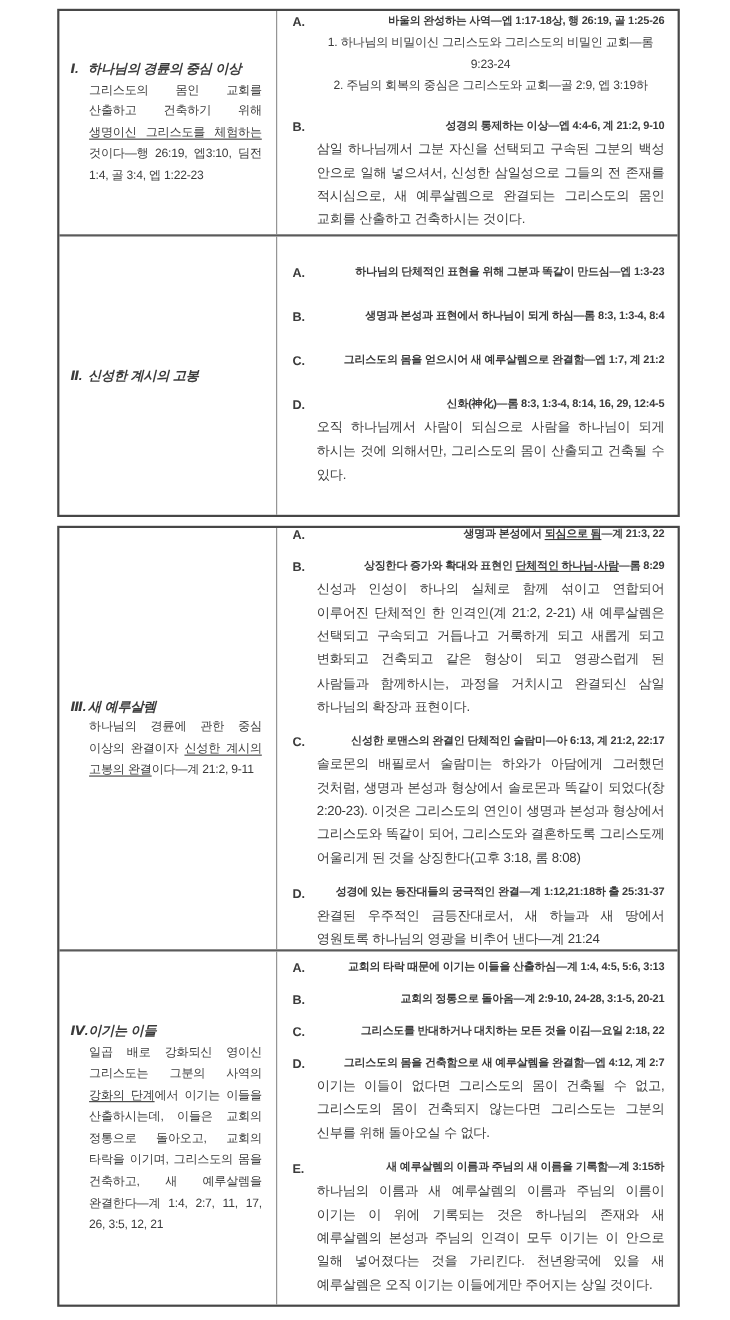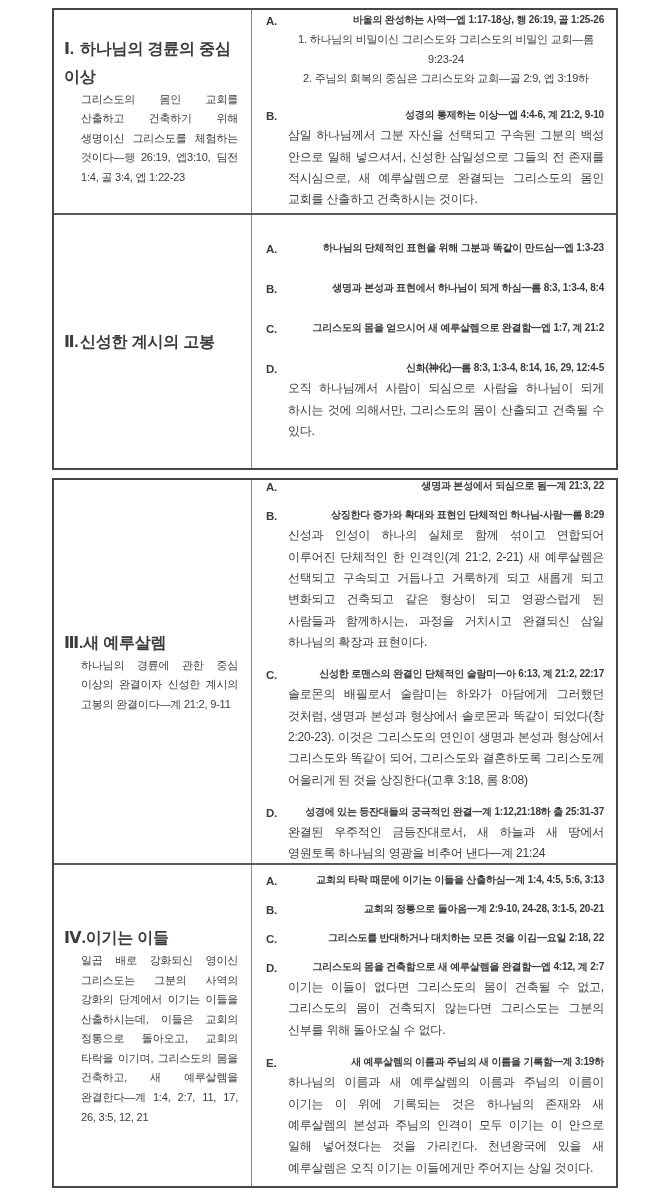--- a/index.html
+++ b/index.html
@@ -45,23 +45,24 @@
   }
   .right-cell {
     flex: 1 1 auto;
     display: flex;
     flex-direction: column;
     justify-content: center;
     padding: 10px 12px 10px 14px;
   }
   .sec-head {
     font-weight: 700;
-    font-size: 16px;
+    font-size: 12px;
     line-height: 1.7;
     letter-spacing: -0.2px;
+    font-style: italic;
   }
   .sec-num { display: inline-block; min-width: 16px; }
   .sec-body {
     font-size: 11px;
     line-height: 1.78;
     text-align: justify;
     padding-left: 17px;
     letter-spacing: -0.2px;
     word-break: keep-all;
   }
@@ -95,20 +96,21 @@
   }
   .subitems { margin-top: 2px; }
   .item-para {
     margin-top: 2px;
     font-size: 12px;
     line-height: 1.78;
     text-align: justify;
     word-break: keep-all;
   }
   .u {
+    text-decoration: underline;
     text-underline-offset: 2px;
   }
 </style>
 </head>
 <body>
 
 <div class="doc">
 
   <div class="outline-table table-1">
 
@@ -251,21 +253,21 @@
         <div class="item">
           <span class="item-label">D.</span>
           <div class="item-head">
             <span>그리스도의 몸을 건축함으로 새 예루살렘을 완결함—엡 4:12, 계 2:7</span><span class="u"></span><span></span>
           </div>
           <p class="item-para">이기는 이들이 없다면 그리스도의 몸이 건축될 수 없고, 그리스도의 몸이 건축되지 않는다면 그리스도는 그분의 신부를 위해 돌아오실 수 없다.</p>
         </div>
         <div class="item">
           <span class="item-label">E.</span>
           <div class="item-head">
-            <span>새 예루살렘의 이름과 주님의 새 이름을 기록함—계 3:19하</span><span class="u"></span><span></span>
+            <span>새 예루살렘의 이름과 주님의 새 이름을 기록함—계 3:15하</span><span class="u"></span><span></span>
           </div>
           <p class="item-para">하나님의 이름과 새 예루살렘의 이름과 주님의 이름이 이기는 이 위에 기록되는 것은 하나님의 존재와 새 예루살렘의 본성과 주님의 인격이 모두 이기는 이 안으로 일해 넣어졌다는 것을 가리킨다. 천년왕국에 있을 새 예루살렘은 오직 이기는 이들에게만 주어지는 상일 것이다.</p>
         </div>
       </div>
     </div>
   </div>
 
 </div>
 
 </body></html>

